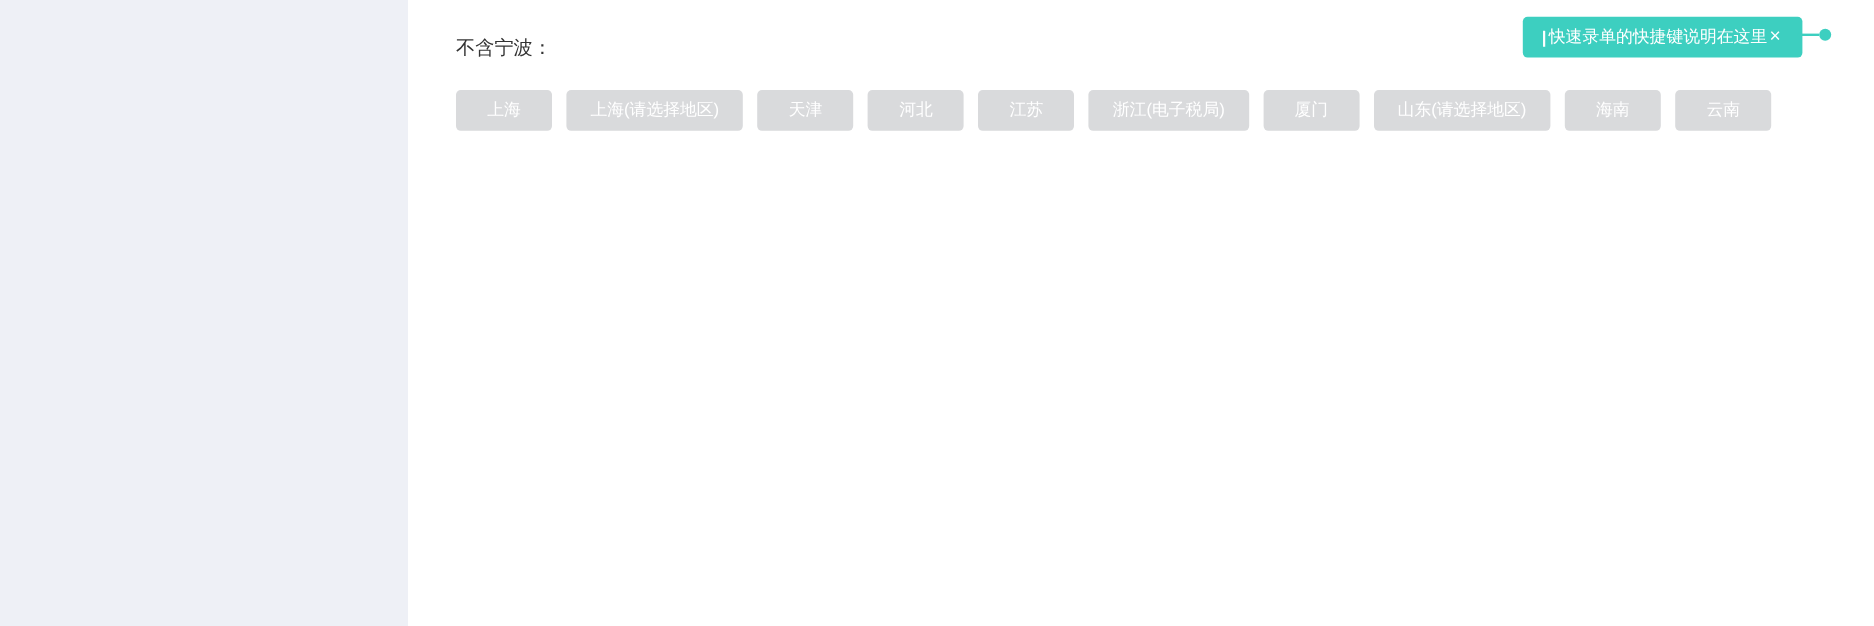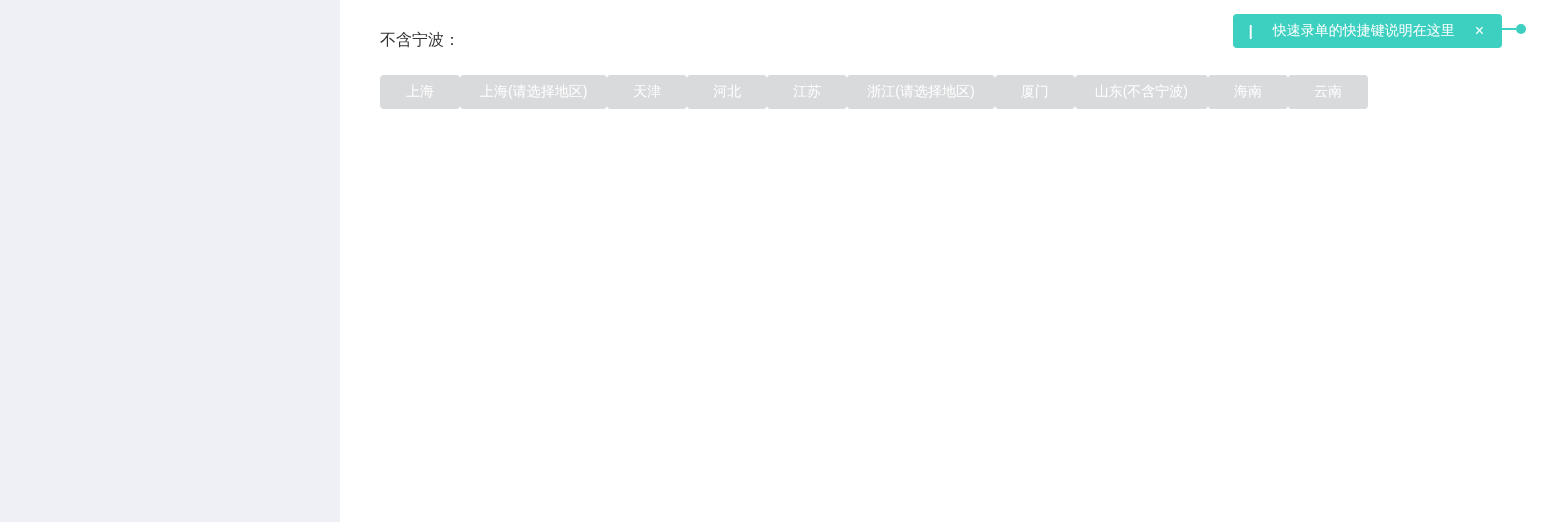--- a/index.html
+++ b/index.html
@@ -39,20 +39,21 @@
     .section-title {
       font-size: 16px;
       color: #333;
       margin-bottom: 24px;
       font-weight: normal;
     }
 
     .region-buttons {
       display: flex;
       flex-wrap: wrap;
+      gap: 12px;
     }
 
     .region-btn {
       display: inline-flex;
       align-items: center;
       justify-content: center;
       padding: 8px 20px;
       background: #d9dadc;
       color: #fff;
       border: none;
@@ -67,21 +68,21 @@
       position: absolute;
       top: 14px;
       right: 60px;
       background: #3dcfc0;
       color: #fff;
       padding: 8px 16px;
       border-radius: 4px;
       font-size: 14px;
       display: flex;
       align-items: center;
-      gap: 18px;
+      gap: 0;
       white-space: nowrap;
     }
 
     .tooltip-banner::before {
       content: '|';
       font-weight: bold;
       margin-right: 2px;
     }
 
     .tooltip-close {
@@ -119,23 +120,23 @@
 <div class="sidebar"></div>
 
 <div class="main-content">
   <div class="section-title">不含宁波：</div>
   <div class="region-buttons" id="region-buttons">
       <button class="region-btn">上海</button>
       <button class="region-btn">上海(请选择地区)</button>
       <button class="region-btn">天津</button>
       <button class="region-btn">河北</button>
       <button class="region-btn">江苏</button>
-      <button class="region-btn">浙江(请选择地区)</button>
+      <button class="region-btn">浙江(电子税局)</button>
       <button class="region-btn">厦门</button>
-      <button class="region-btn">山东(不含宁波)</button>
+      <button class="region-btn">山东(请选择地区)</button>
       <button class="region-btn">海南</button>
       <button class="region-btn">云南</button>
     </div>
 </div>
 
 <div class="tooltip-banner">
   <span>快速录单的快捷键说明在这里</span>
   <button class="tooltip-close">×</button>
 </div>
 <div class="tooltip-line"></div>

